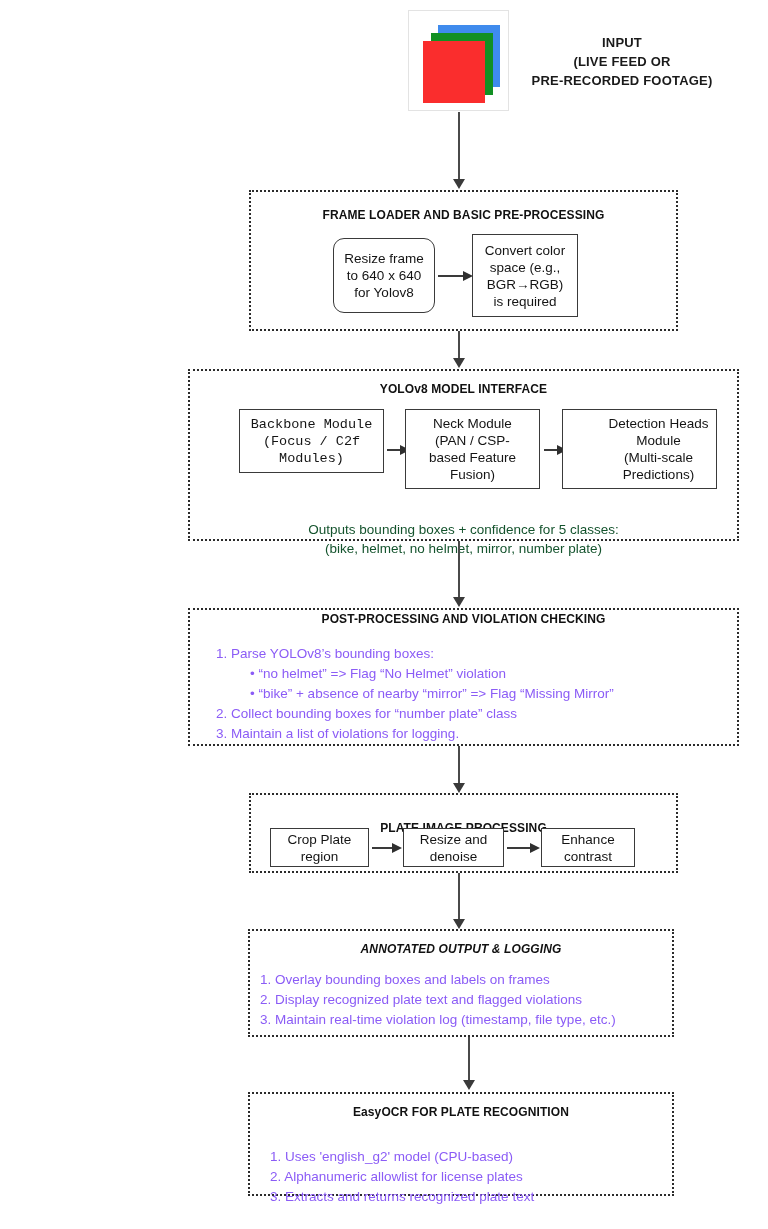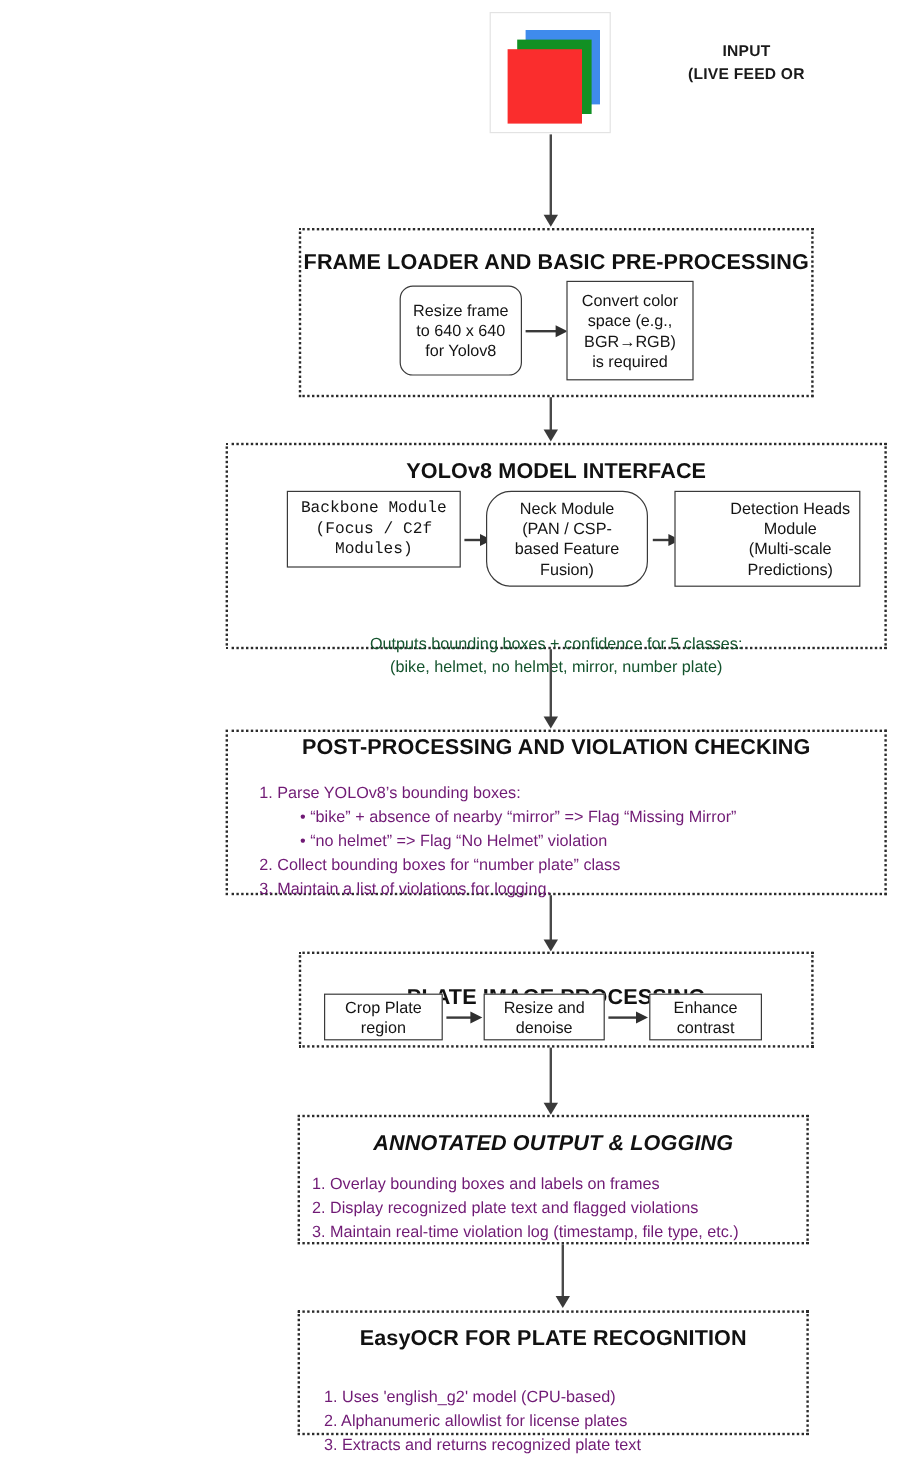--- a/index.html
+++ b/index.html
@@ -55,21 +55,21 @@
 
   
   .stage {
     position: absolute;
     border: 2px dotted #2b2b2b;
     box-sizing: border-box;
     background: #ffffff;
   }
   .stage-title {
     text-align: center;
-    font-size: 18px;
+    font-size: 12px;
     font-weight: bold;
     letter-spacing: 0.1px;
     color: #111111;
   }
 
   
   .pbox {
     position: absolute;
     border: 1.4px solid #3a3a3a;
     box-sizing: border-box;
@@ -113,21 +113,21 @@
     transform: translateY(-50%);
     border-top: 5.5px solid transparent;
     border-bottom: 5.5px solid transparent;
     border-left: 10px solid #2f2f2f;
   }
 
   
   .body-text {
     font-size: 13.5px;
     line-height: 20px;
-    color: #701a75;
+    color: #8b5cf6;
   }
   .body-line { white-space: nowrap; }
   .indent-1 { padding-left: 34px; }
   .note-line {
     text-align: center;
     font-size: 13.5px;
     line-height: 19px;
     color: #14532d;
   }
 </style>
@@ -138,20 +138,21 @@
 
   <div id="input-thumbnail">
     <div class="sq sq-blue"></div>
     <div class="sq sq-green"></div>
     <div class="sq sq-red"></div>
   </div>
 
   <div id="input-caption">
     <div>INPUT</div>
     <div>(LIVE FEED OR</div>
+    <div>PRE-RECORDED FOOTAGE)</div>
   </div>
 
   <div class="v-arrow" style="left:458px; top:112px; height:68px;"></div>
 
   <div class="stage" style="left:249px; top:190px; width:429px; height:141px;">
     <div class="stage-title" style="margin-top:16px;">FRAME LOADER AND BASIC PRE-PROCESSING</div>
 
     <div class="pbox" style="left:82px; top:46px; width:102px; height:75px;border-radius:11px;">
       <div>
         <div>Resize frame</div>
@@ -180,21 +181,21 @@
     <div class="pbox" style="left:49px; top:38px; width:145px; height:64px;font-family:Liberation Mono, monospace;">
       <div>
         <div>Backbone Module</div>
         <div>(Focus / C2f</div>
         <div>Modules)</div>
       </div>
     </div>
 
     <div class="h-arrow" style="left:197px; top:78px; width:14px;"></div>
 
-    <div class="pbox" style="left:215px; top:38px; width:135px; height:80px;border-radius:21px;">
+    <div class="pbox" style="left:215px; top:38px; width:135px; height:80px;">
       <div>
         <div>Neck Module</div>
         <div>(PAN / CSP-</div>
         <div>based Feature</div>
         <div>Fusion)</div>
       </div>
     </div>
 
     <div class="h-arrow" style="left:354px; top:78px; width:14px;"></div>
 
@@ -213,22 +214,22 @@
     </div>
   </div>
 
   <div class="v-arrow" style="left:458px; top:541px; height:57px;"></div>
 
   <div class="stage" style="left:188px; top:608px; width:551px; height:138px;">
     <div class="stage-title" style="margin-top:2px;">POST-PROCESSING AND VIOLATION CHECKING</div>
 
     <div class="body-text" style="margin-top:18px; padding-left:26px;">
       <div class="body-line">1. Parse YOLOv8’s bounding boxes:</div>
+      <div class="body-line indent-1">• “no helmet” =&gt; Flag “No Helmet” violation</div>
       <div class="body-line indent-1">• “bike” + absence of nearby “mirror” =&gt; Flag “Missing Mirror”</div>
-      <div class="body-line indent-1">• “no helmet” =&gt; Flag “No Helmet” violation</div>
       <div class="body-line">2. Collect bounding boxes for “number plate” class</div>
       <div class="body-line">3. Maintain a list of violations for logging.</div>
     </div>
   </div>
 
   <div class="v-arrow" style="left:458px; top:746px; height:38px;"></div>
 
   <div class="stage" style="left:249px; top:793px; width:429px; height:80px;">
     <div class="stage-title" style="margin-top:26px;">PLATE IMAGE PROCESSING</div>
 

